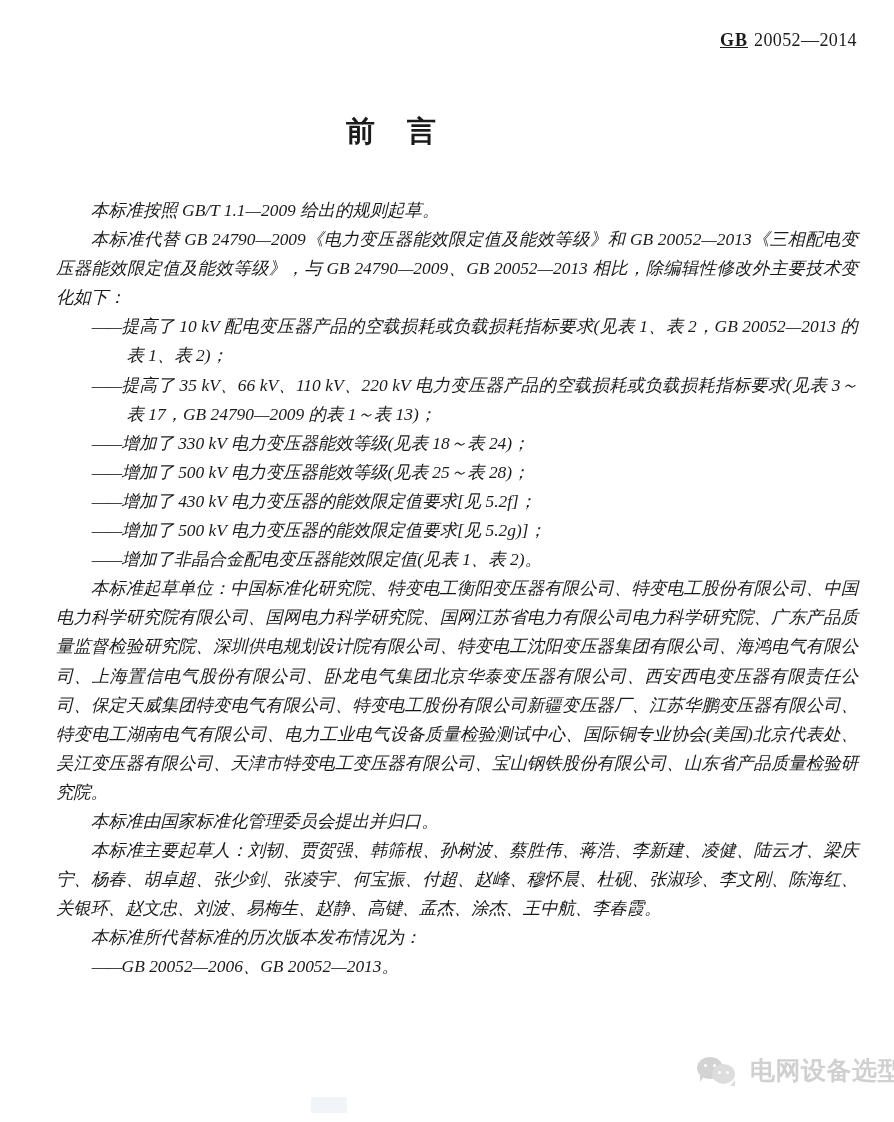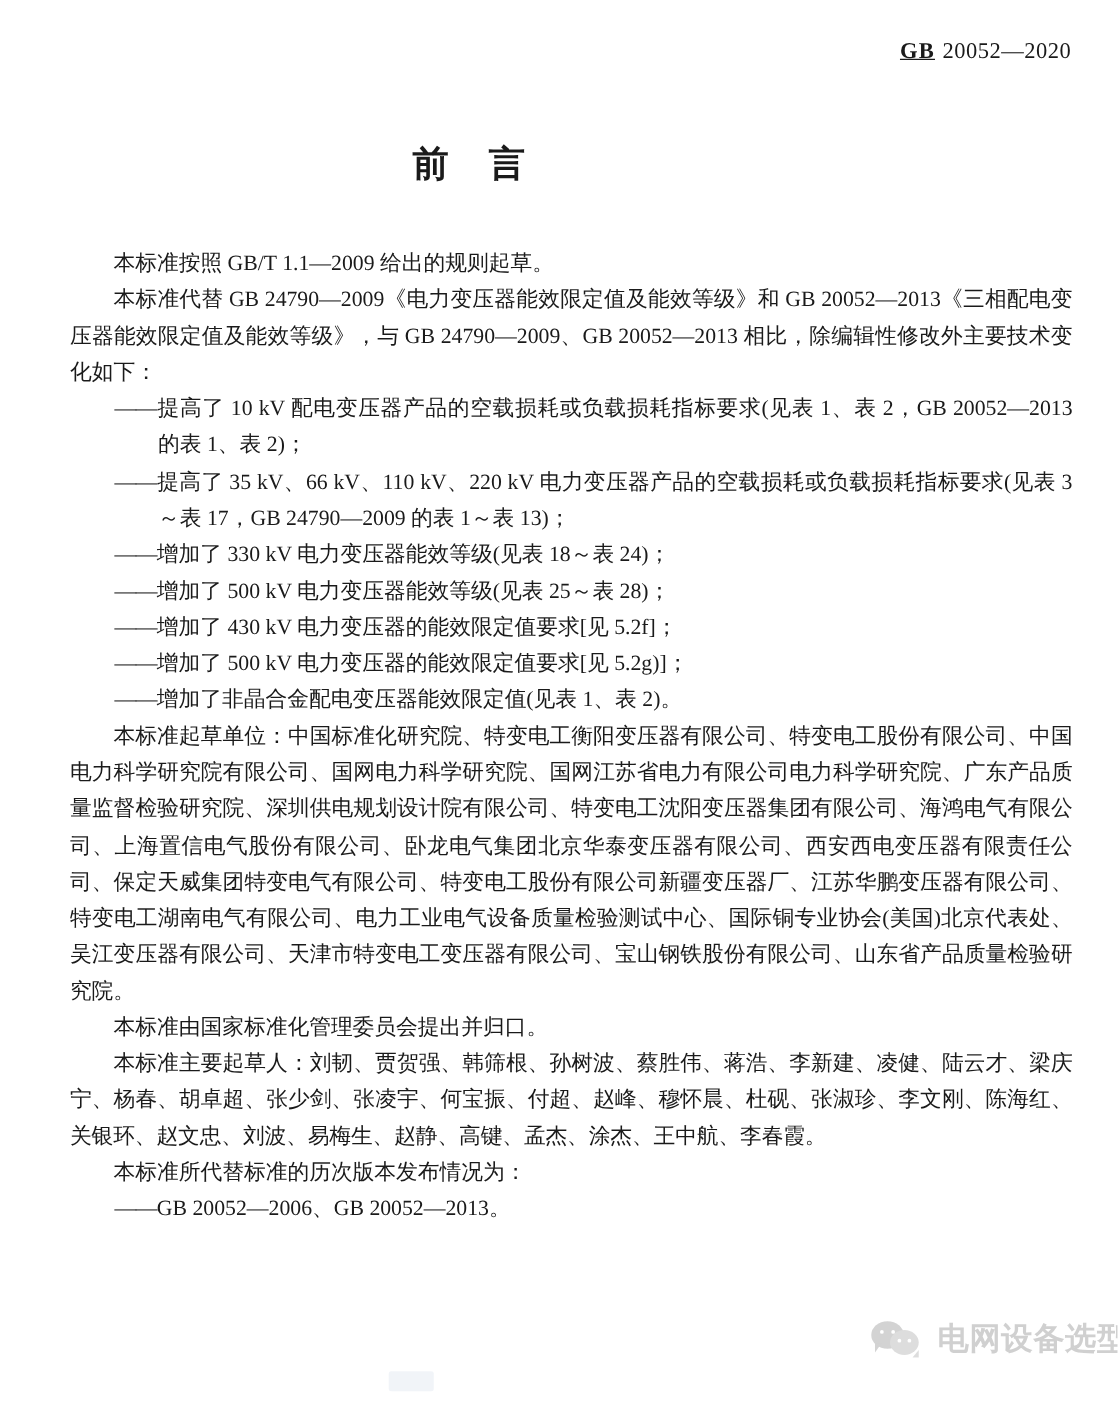--- a/index.html
+++ b/index.html
@@ -39,40 +39,41 @@
   }
   .doc-header .gb-num {
     font-weight: normal;
     margin-left: 6px;
   }
 
   
   .page-title {
     position: absolute;
     top: 112px;
-    left: 0;
+    left: 16px;
     width: 752px;
     text-align: center;
     font-size: 29px;
     font-weight: bold;
     letter-spacing: 2px;
     font-family: "DejaVu Sans", "Liberation Sans", sans-serif;
   }
   .page-title .t-gap { display: inline-block; width: 30px; }
 
   
   .body-block {
     position: absolute;
     top: 196px;
     left: 56px;
     width: 802px;
     font-size: 17.4px;
     line-height: 29.1px;
     text-align: justify;
     text-justify: inter-ideograph;
+    font-style: italic;
   }
 
   p.para {
     margin: 0;
     text-indent: 2em;
   }
 
   
   .dash-item {
     margin: 0;
@@ -163,21 +164,21 @@
     opacity: 0.45;
     border-radius: 2px;
   }
 </style>
 </head>
 <body>
 
 <div class="page">
 
   <div class="doc-header">
-    <span class="gb-mark">GB</span><span class="gb-num">20052—2020</span>
+    <span class="gb-mark">GB</span><span class="gb-num">20052—2014</span>
   </div>
 
   <div class="page-title">
     <span>前</span><span class="t-gap"></span><span>言</span>
   </div>
 
   <div class="body-block">
 
     <p class="para">本标准按照 GB/T 1.1—2009 给出的规则起草。</p>
 

